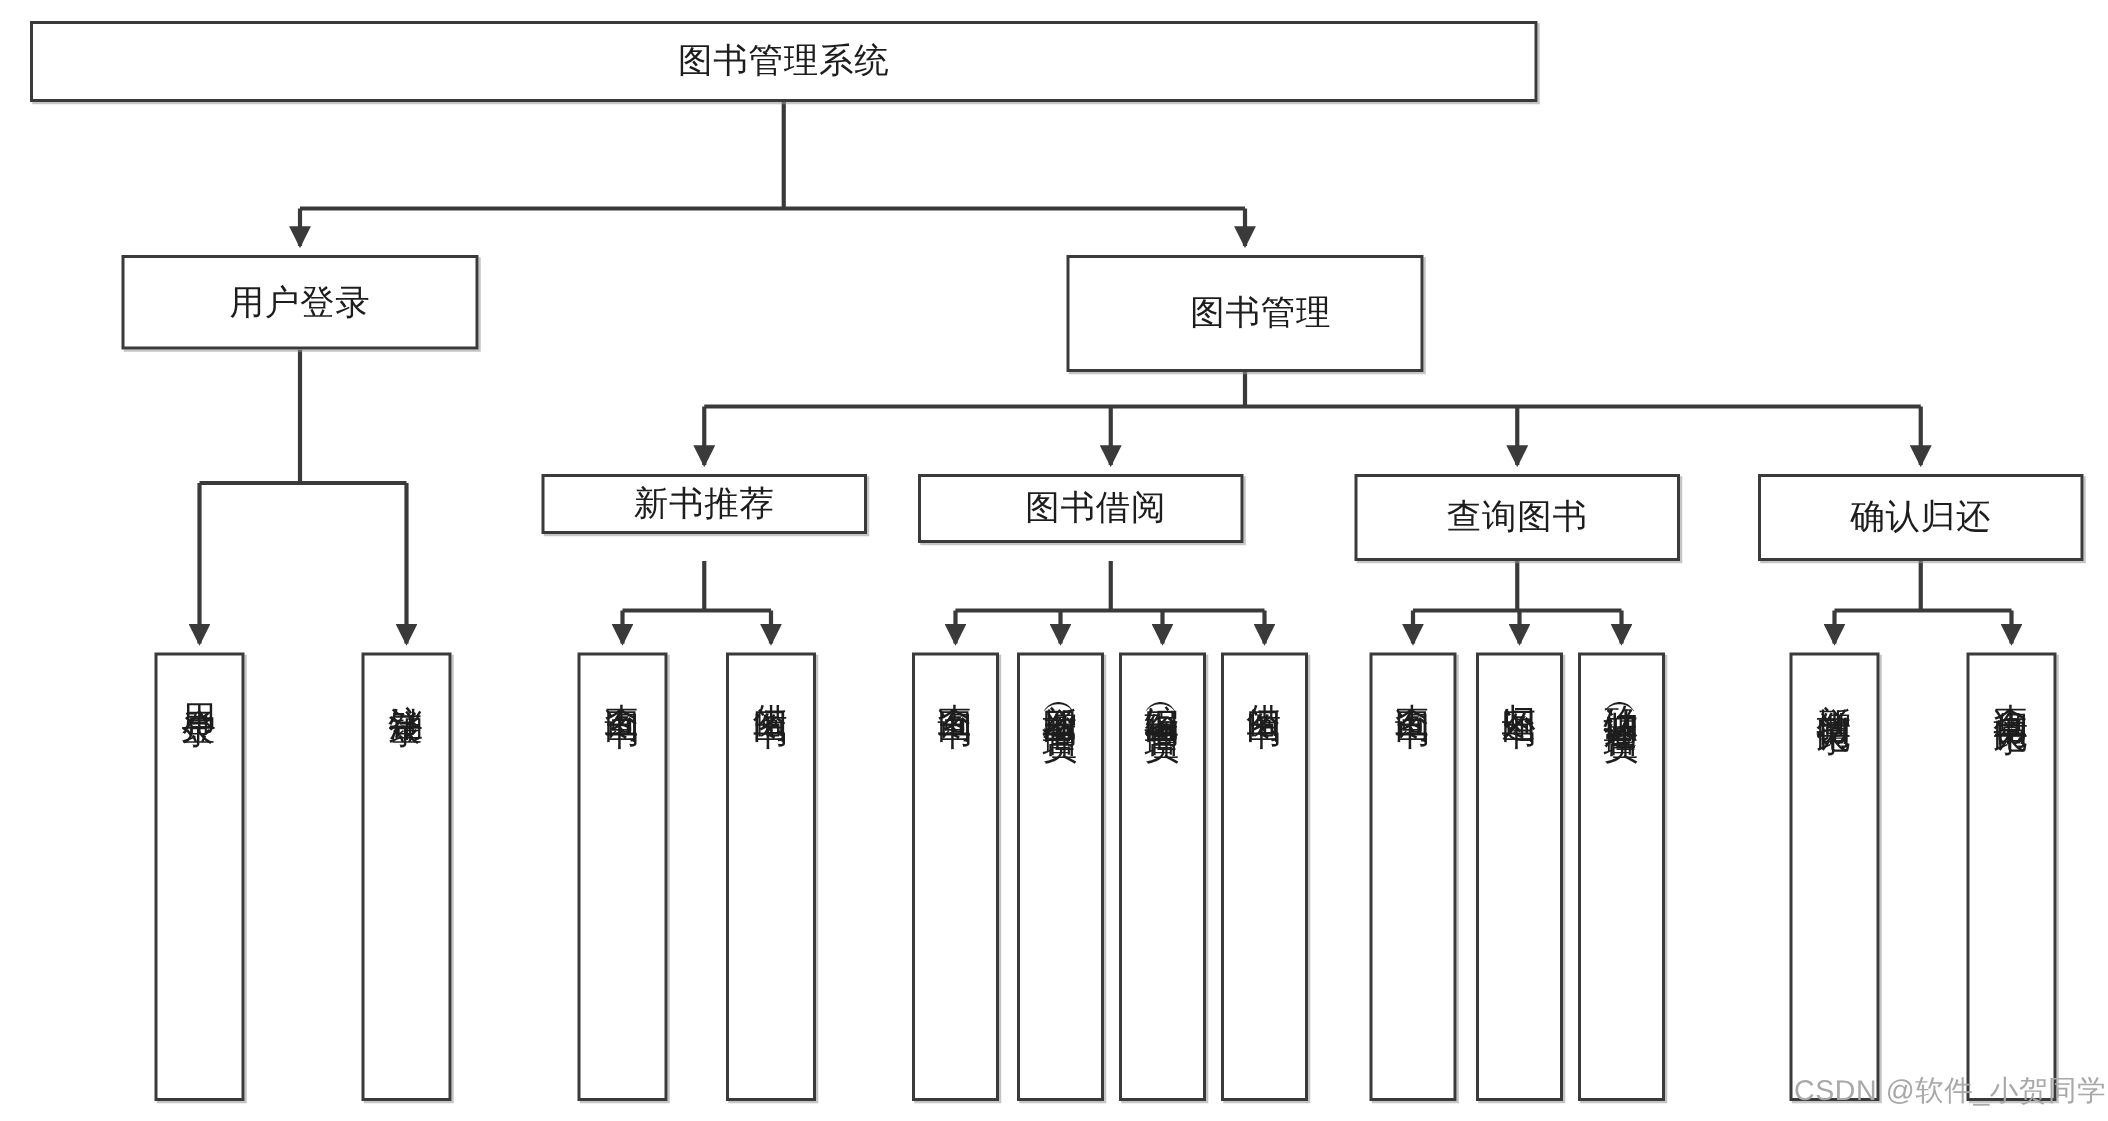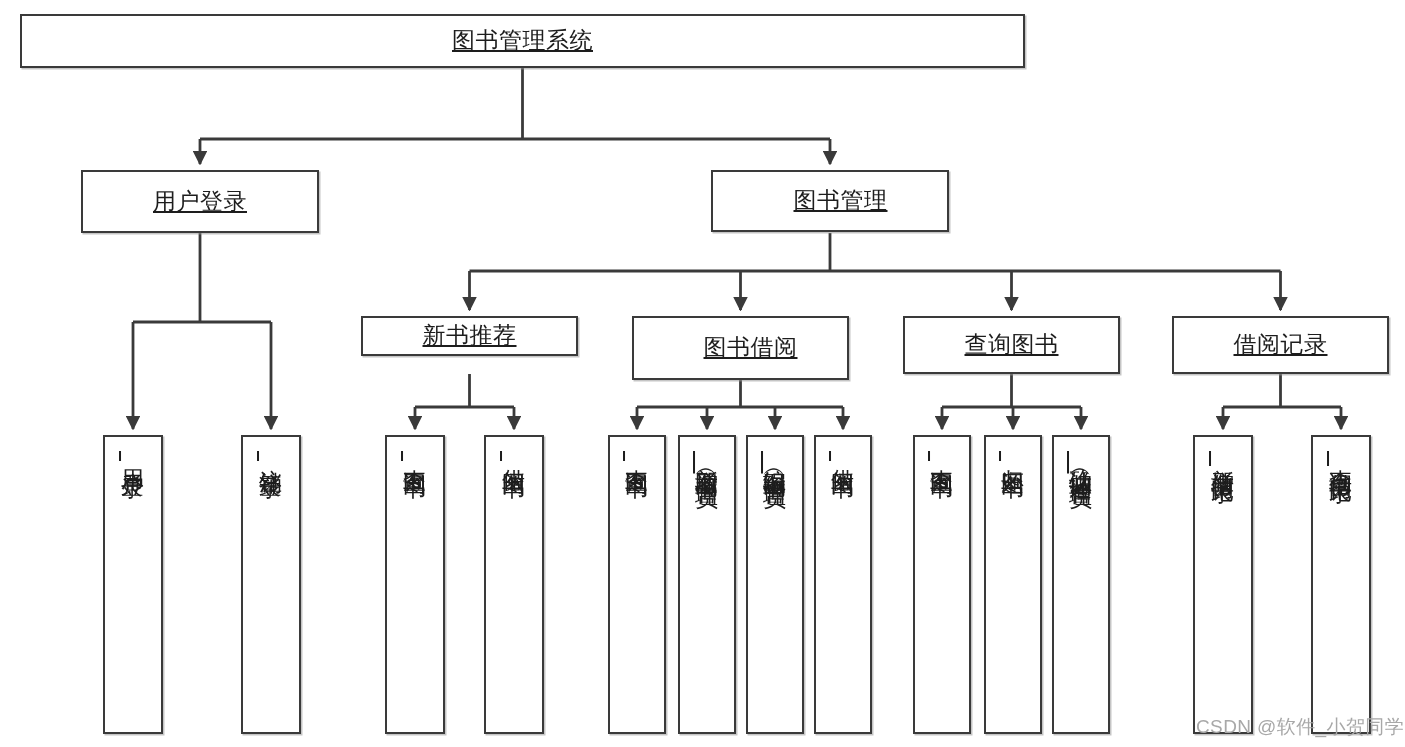--- a/index.html
+++ b/index.html
@@ -28,21 +28,20 @@
   .node {
     position: absolute;
     box-sizing: border-box;
     border: 2.5px solid #3a3a3a;
     background: #ffffff;
     display: flex;
     align-items: center;
     justify-content: center;
     color: #1d1d1d;
     box-shadow: 1.5px 1.5px 0 rgba(150,150,150,0.55);
-    text-decoration: underline;
   }
   .node.horiz {
     font-size: 23px;
     letter-spacing: 0.5px;
     line-height: 1.1;
   }
   .node.vert {
     align-items: flex-start;
     justify-content: center;
     padding-top: 14px;
@@ -122,35 +121,35 @@
     </g>
   </svg>
 
   <div class="node horiz" style="left:20px; top:14px; width:1005px; height:54px;">
     <span>图书管理系统</span>
   </div>
 
   <div class="node horiz" style="left:81px; top:170px; width:238px; height:63px;">
     <span>用户登录</span>
   </div>
-  <div class="node horiz" style="left:711px; top:170px; width:238px; height:62px;padding-left:21px;">
+  <div class="node horiz" style="left:711px; top:170px; width:238px; height:78px;padding-left:21px;">
     <span>图书管理</span>
   </div>
 
   <div class="node horiz" style="left:361px; top:316px; width:217px; height:40px;">
     <span>新书推荐</span>
   </div>
-  <div class="node horiz" style="left:632px; top:316px; width:217px; height:64px;padding-left:20px;">
+  <div class="node horiz" style="left:612px; top:316px; width:217px; height:46px;padding-left:20px;">
     <span>图书借阅</span>
   </div>
   <div class="node horiz" style="left:903px; top:316px; width:217px; height:58px;">
     <span>查询图书</span>
   </div>
   <div class="node horiz" style="left:1172px; top:316px; width:217px; height:58px;">
-    <span>借阅记录</span>
+    <span>确认归还</span>
   </div>
 
   <div class="node vert" style="left:103px; top:435px; width:60px; height:299px;">
     <span class="vtext">用户登录</span>
   </div>
   <div class="node vert" style="left:241px; top:435px; width:60px; height:299px;">
     <span class="vtext">注销登录</span>
   </div>
 
   <div class="node vert" style="left:385px; top:435px; width:60px; height:299px;">

